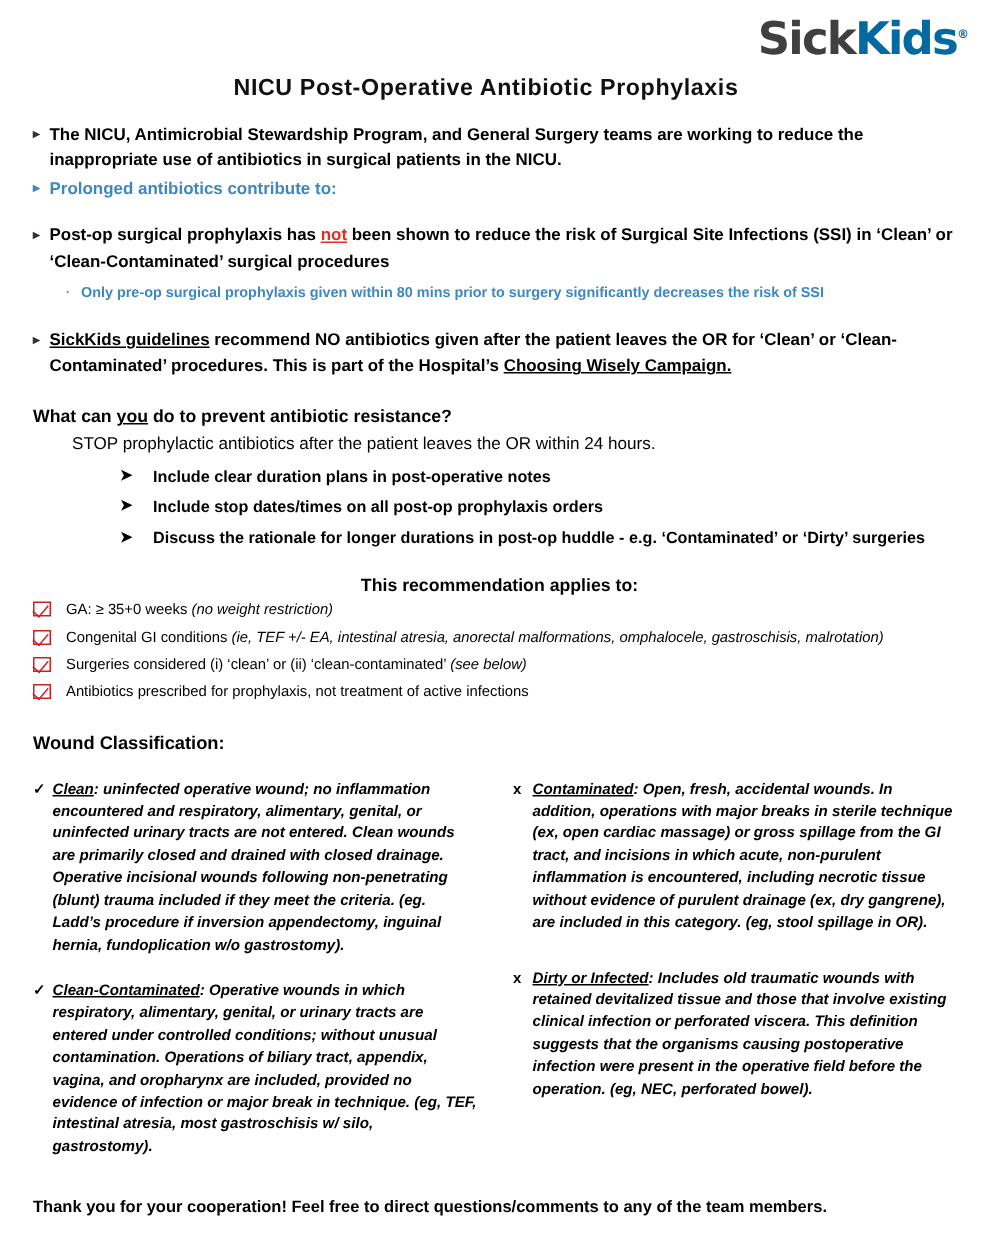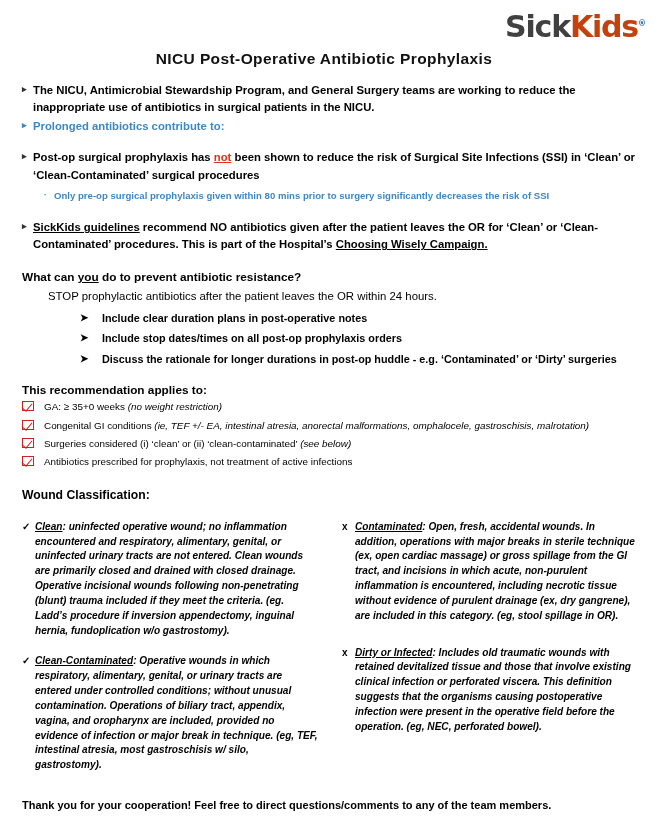--- a/index.html
+++ b/index.html
@@ -28,21 +28,21 @@
     line-height: 1;
     white-space: nowrap;
   }
   .logo-text {
     font-family: "DejaVu Sans", sans-serif;
     font-weight: bold;
     font-size: 30px;
     letter-spacing: -1.2px;
   }
   .logo-sick { color: #404040; }
-  .logo-kids { color: #c2410c; }
+  .logo-kids { color: #0369a1; }
   .logo-tm {
     font-size: 8px;
     color: #0e5fa4;
     vertical-align: super;
     font-weight: bold;
     letter-spacing: 0;
   }
 
   
   .doc-title {
@@ -157,20 +157,21 @@
   .arrow-list li .ar {
     flex: 0 0 22px;
     font-size: 10px;
   }
 
   
   .sec-head {
     font-size: 11.8px;
     font-weight: bold;
     margin-bottom: 3px;
+    text-align: center;
   }
   .chk-list { margin: 0; padding: 0; list-style: none; }
   .chk-list li {
     display: flex;
     align-items: flex-start;
     font-size: 9.9px;
     line-height: 1.5;
     margin-bottom: 3.5px;
   }
   .chk-box {

